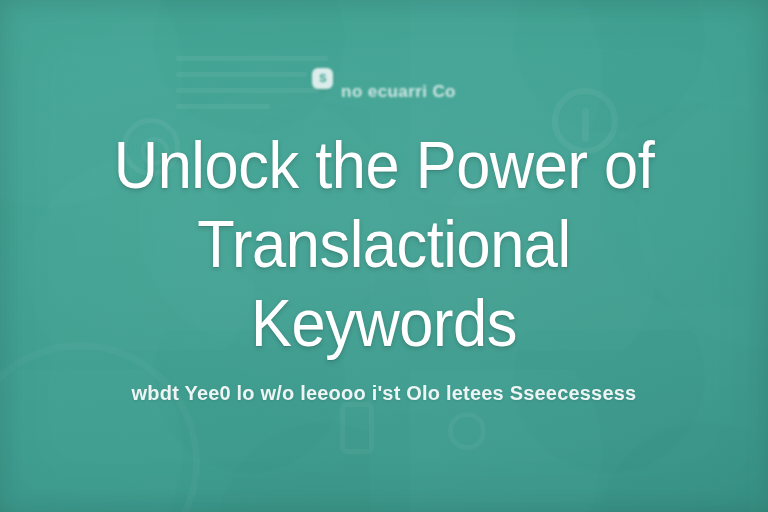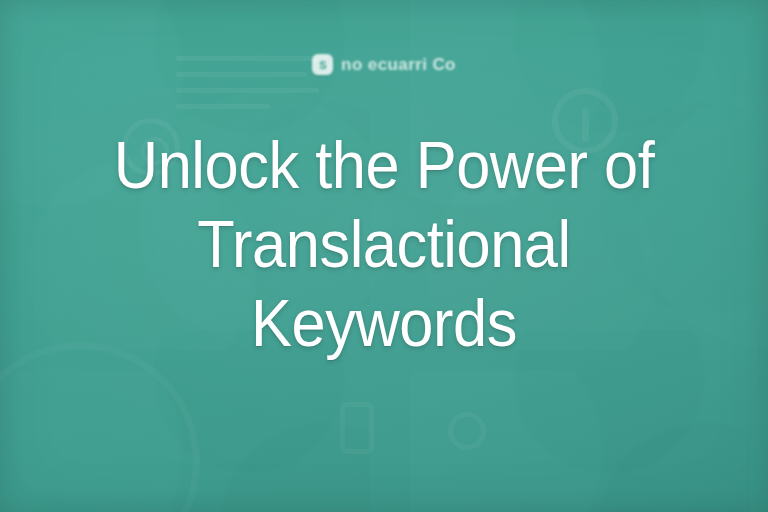--- a/index.html
+++ b/index.html
@@ -172,20 +172,21 @@
     flex:0 0 auto;
     box-shadow:0 1px 3px rgba(0,0,0,0.12);
   }
 
   #brand-word {
     color:rgba(255,255,255,0.80);
     font-size:17px;
     font-weight:600;
     letter-spacing:0.4px;
     white-space:nowrap;
+    margin-top:28px;
   }
 
   
   #headline {
     position:absolute;
     left:0; right:0;
     top:126px;
     text-align:center;
     color:#ffffff;
     font-weight:normal;
@@ -246,15 +247,16 @@
     <span id="brand-mark">S</span>
     <span id="brand-word">no ecuarri Co</span>
   </div>
 
   <h1 id="headline">
     <span class="hl">Unlock the Power of</span>
     <span class="hl">Translactional</span>
     <span class="hl">Keywords</span>
   </h1>
 
+  <div id="subtitle">wbdt Yee0 lo  w/o leeooo i'st Olo letees Sseecessess</div>
 
   <div id="vignette"></div>
 </div>
 
 </body></html>

